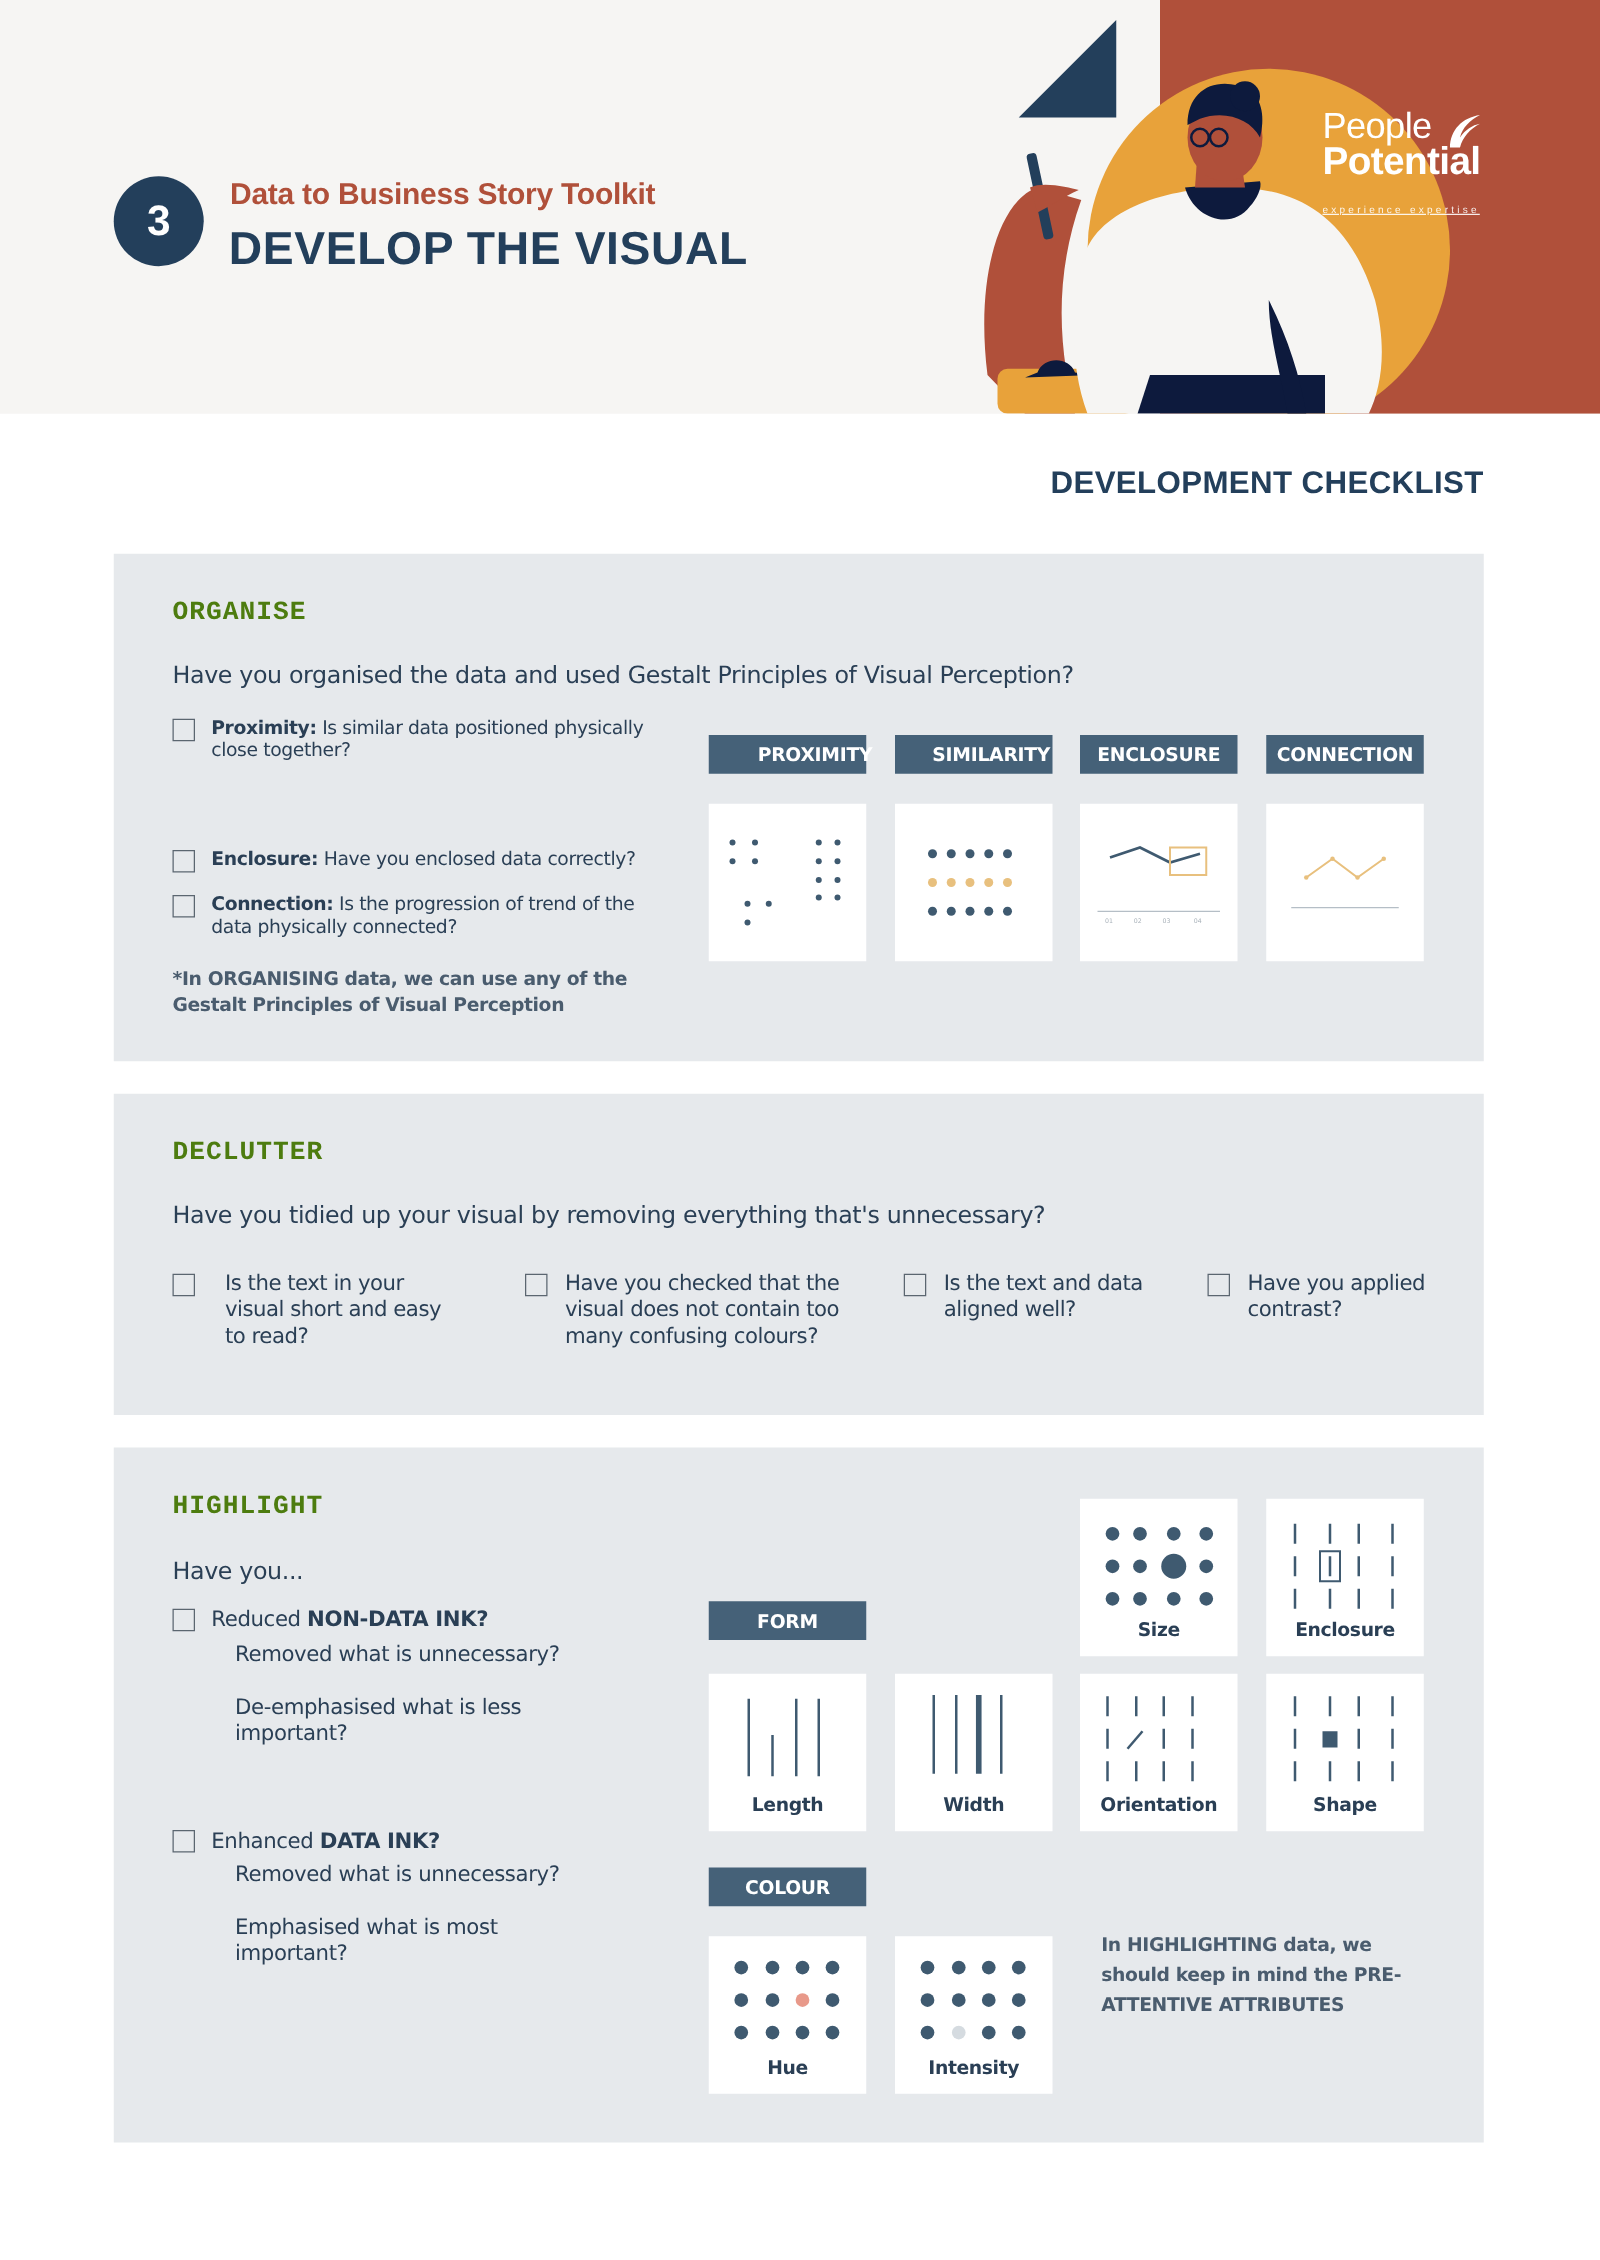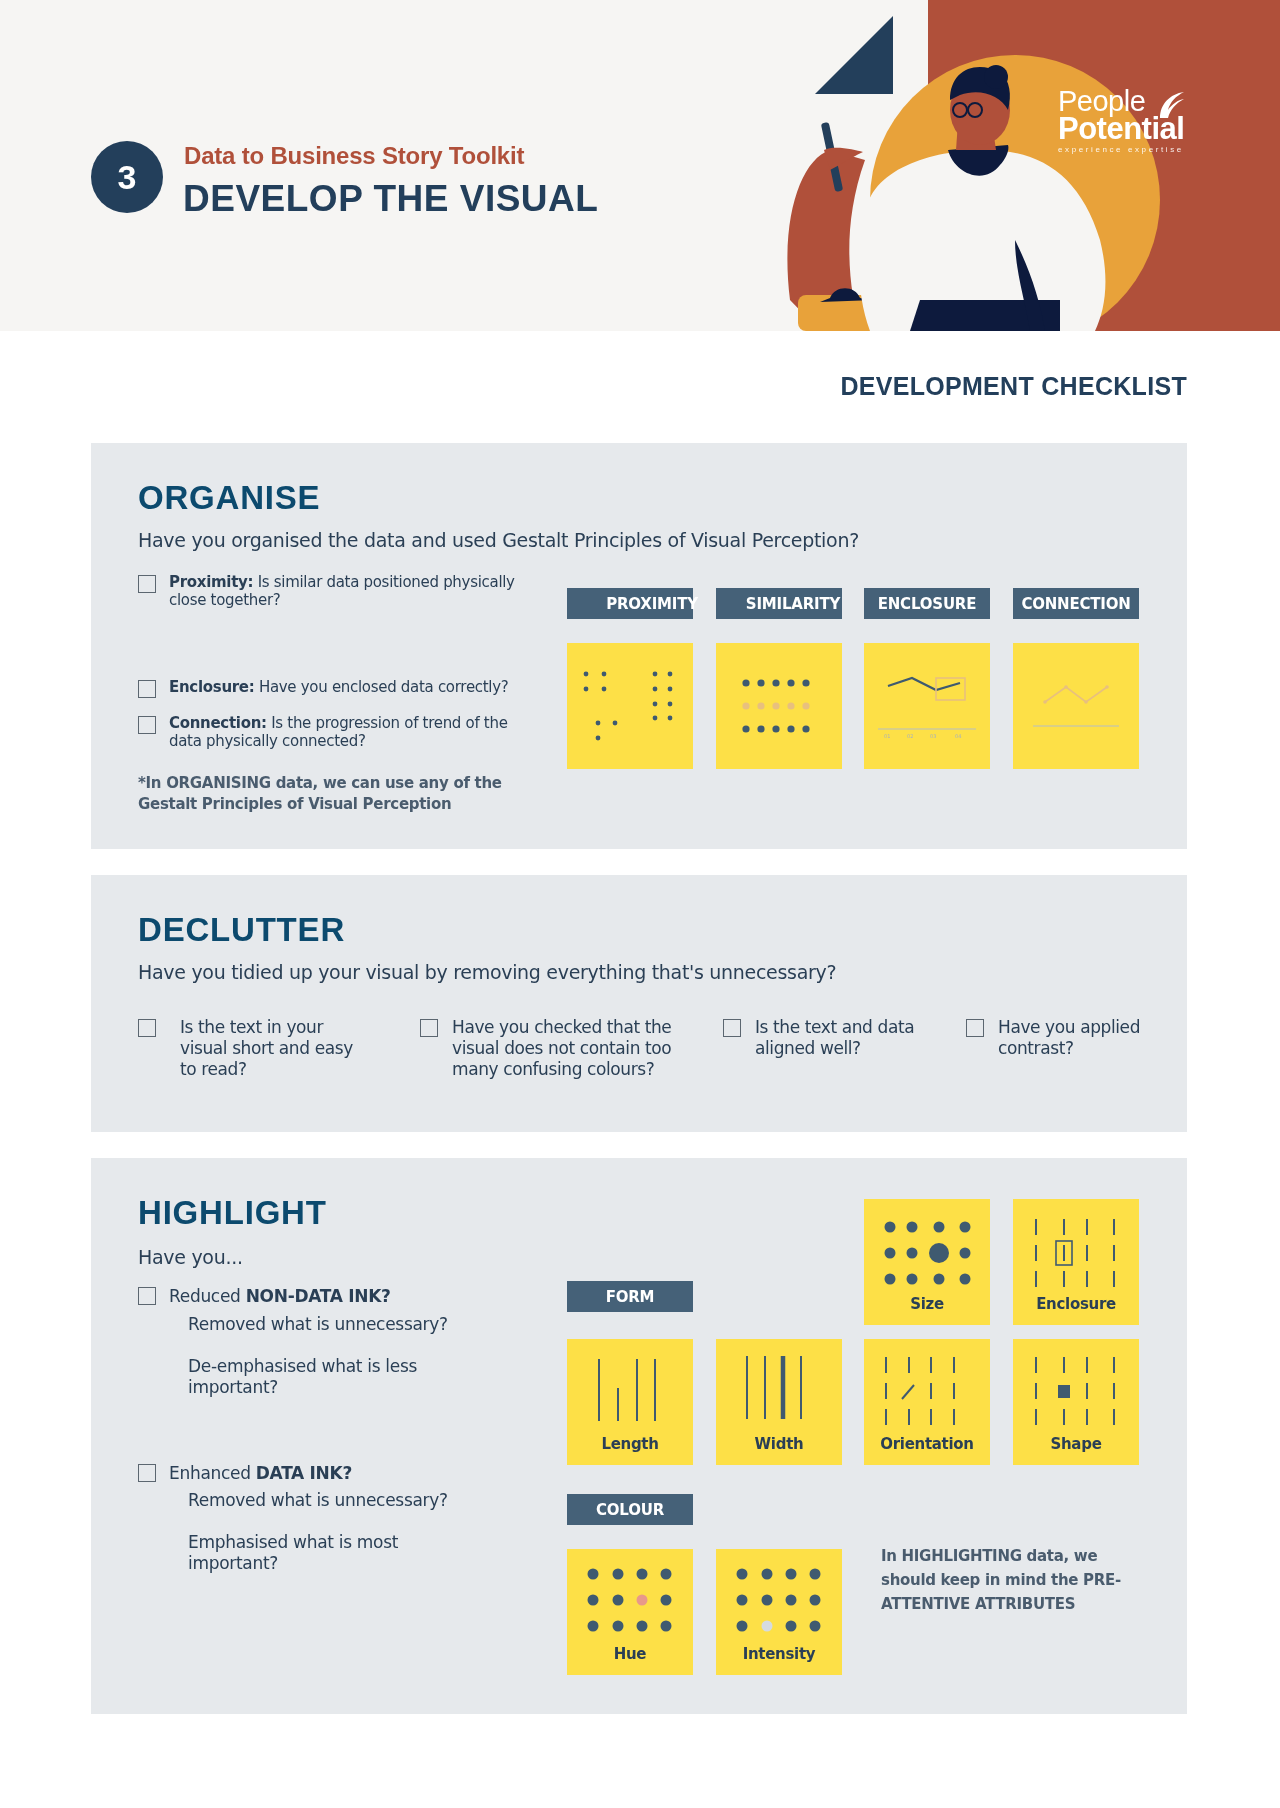--- a/index.html
+++ b/index.html
@@ -10,40 +10,40 @@
   .rust-block { position: absolute; left: 928px; top: 0; width: 352px; height: 331px; background: #b0503a; }
   .step-circle { position: absolute; left: 91px; top: 141px; width: 72px; height: 72px; border-radius: 50%; background: #233f5b;
     color: #fff; font-weight: 700; font-size: 34px; display: flex; align-items: center; justify-content: center; }
   .kicker { position: absolute; left: 184px; top: 142px; font-size: 24px; color: #b0503a; font-weight: 700; letter-spacing: -0.2px; }
   .title { position: absolute; left: 183px; top: 178px; font-size: 37px; font-weight: 900; color: #233f5b; letter-spacing: 0.5px; }
 
   .illustration { position: absolute; left: 760px; top: 0; width: 420px; height: 331px; }
   .logo { position: absolute; left: 1058px; top: 88px; color: #fff; text-align: left; }
   .logo .l1 { font-size: 29px; font-weight: 400; line-height: 26px; letter-spacing: -0.5px; }
   .logo .l2 { font-size: 31px; font-weight: 700; line-height: 30px; letter-spacing: -0.5px; }
-  .logo .l3 { font-size: 8px; letter-spacing: 2.6px; margin-top: 1px; opacity: 0.9; }
+  .logo .l3 { font-size: 8px; letter-spacing: 2.6px; margin-top: 19px; opacity: 0.9; text-decoration: underline; }
   .logo-mark { position: absolute; left: 1156px; top: 90px; width: 30px; height: 30px; }
 
   .checklist-title { position: absolute; right: 93px; top: 372px; font-size: 25px; font-weight: 900; color: #233f5b; letter-spacing: 0.3px; }
 
   .panel { position: absolute; left: 91px; width: 1096px; background: #e6e9ec; }
-  .panel h2 { position: absolute; left: 47px; font-size: 33px; font-weight: 900; color: #0c4a6e; letter-spacing: 0.8px; }
+  .panel h2 { position: absolute; left: 47px; font-size: 21px; font-weight: 900; color: #4d7c0f; letter-spacing: 0.8px; font-family: Liberation Mono, monospace; }
   .panel .q { position: absolute; left: 47px; font-size: 19px; color: #2a3f55; font-family: "DejaVu Sans", sans-serif; letter-spacing: -0.3px; }
 
   .cb { display: inline-block; width: 18px; height: 18px; border: 1.6px solid #5b6670; background: transparent; flex: 0 0 auto; cursor: pointer; }
 
   .org-item { position: absolute; left: 47px; display: flex; gap: 13px; width: 380px; }
   .org-item .cb { margin-top: 2px; }
   .org-item .txt { font-size: 15px; line-height: 18px; color: #2a3f55; font-family: "DejaVu Sans", sans-serif; letter-spacing: -0.3px; }
   .org-item .txt b { font-weight: 700; }
   .note { position: absolute; left: 47px; font-size: 15px; line-height: 21px; color: #4a5c6e; font-weight: 700; font-family: "DejaVu Sans", sans-serif; letter-spacing: -0.3px; }
 
   .label-chip { position: absolute; width: 126px; height: 31px; background: #456178; color: #fff; font-weight: 700; font-size: 15px;
     display: flex; align-items: center; justify-content: center; font-family: "DejaVu Sans", sans-serif; letter-spacing: -0.2px; }
-  .card { position: absolute; width: 126px; height: 126px; background: #fde047; }
+  .card { position: absolute; width: 126px; height: 126px; background: #ffffff; }
   .card svg { position: absolute; left: 0; top: 0; }
   .card .cap { position: absolute; left: 0; right: 0; bottom: 12px; text-align: center; font-size: 15px; font-weight: 700; color: #2a3f55; font-family: "DejaVu Sans", sans-serif; letter-spacing: -0.3px; }
 
   .dec-item { position: absolute; display: flex; gap: 14px; font-size: 17px; line-height: 21px; color: #2a3f55; font-family: "DejaVu Sans", sans-serif; letter-spacing: -0.4px; }
   .dec-item .cb { margin-top: 2px; }
 
   .hl-item { position: absolute; left: 47px; display: flex; gap: 13px; font-size: 17px; color: #2a3f55; font-family: "DejaVu Sans", sans-serif; letter-spacing: -0.3px; }
   .hl-item .cb { margin-top: 1px; }
   .hl-sub { position: absolute; left: 97px; font-size: 17px; line-height: 21px; color: #2a3f55; font-family: "DejaVu Sans", sans-serif; letter-spacing: -0.3px; width: 300px; }
   .hl-note { position: absolute; font-size: 15px; line-height: 24px; font-weight: 700; color: #4a5c6e; font-family: "DejaVu Sans", sans-serif; width: 260px; letter-spacing: -0.3px; }

